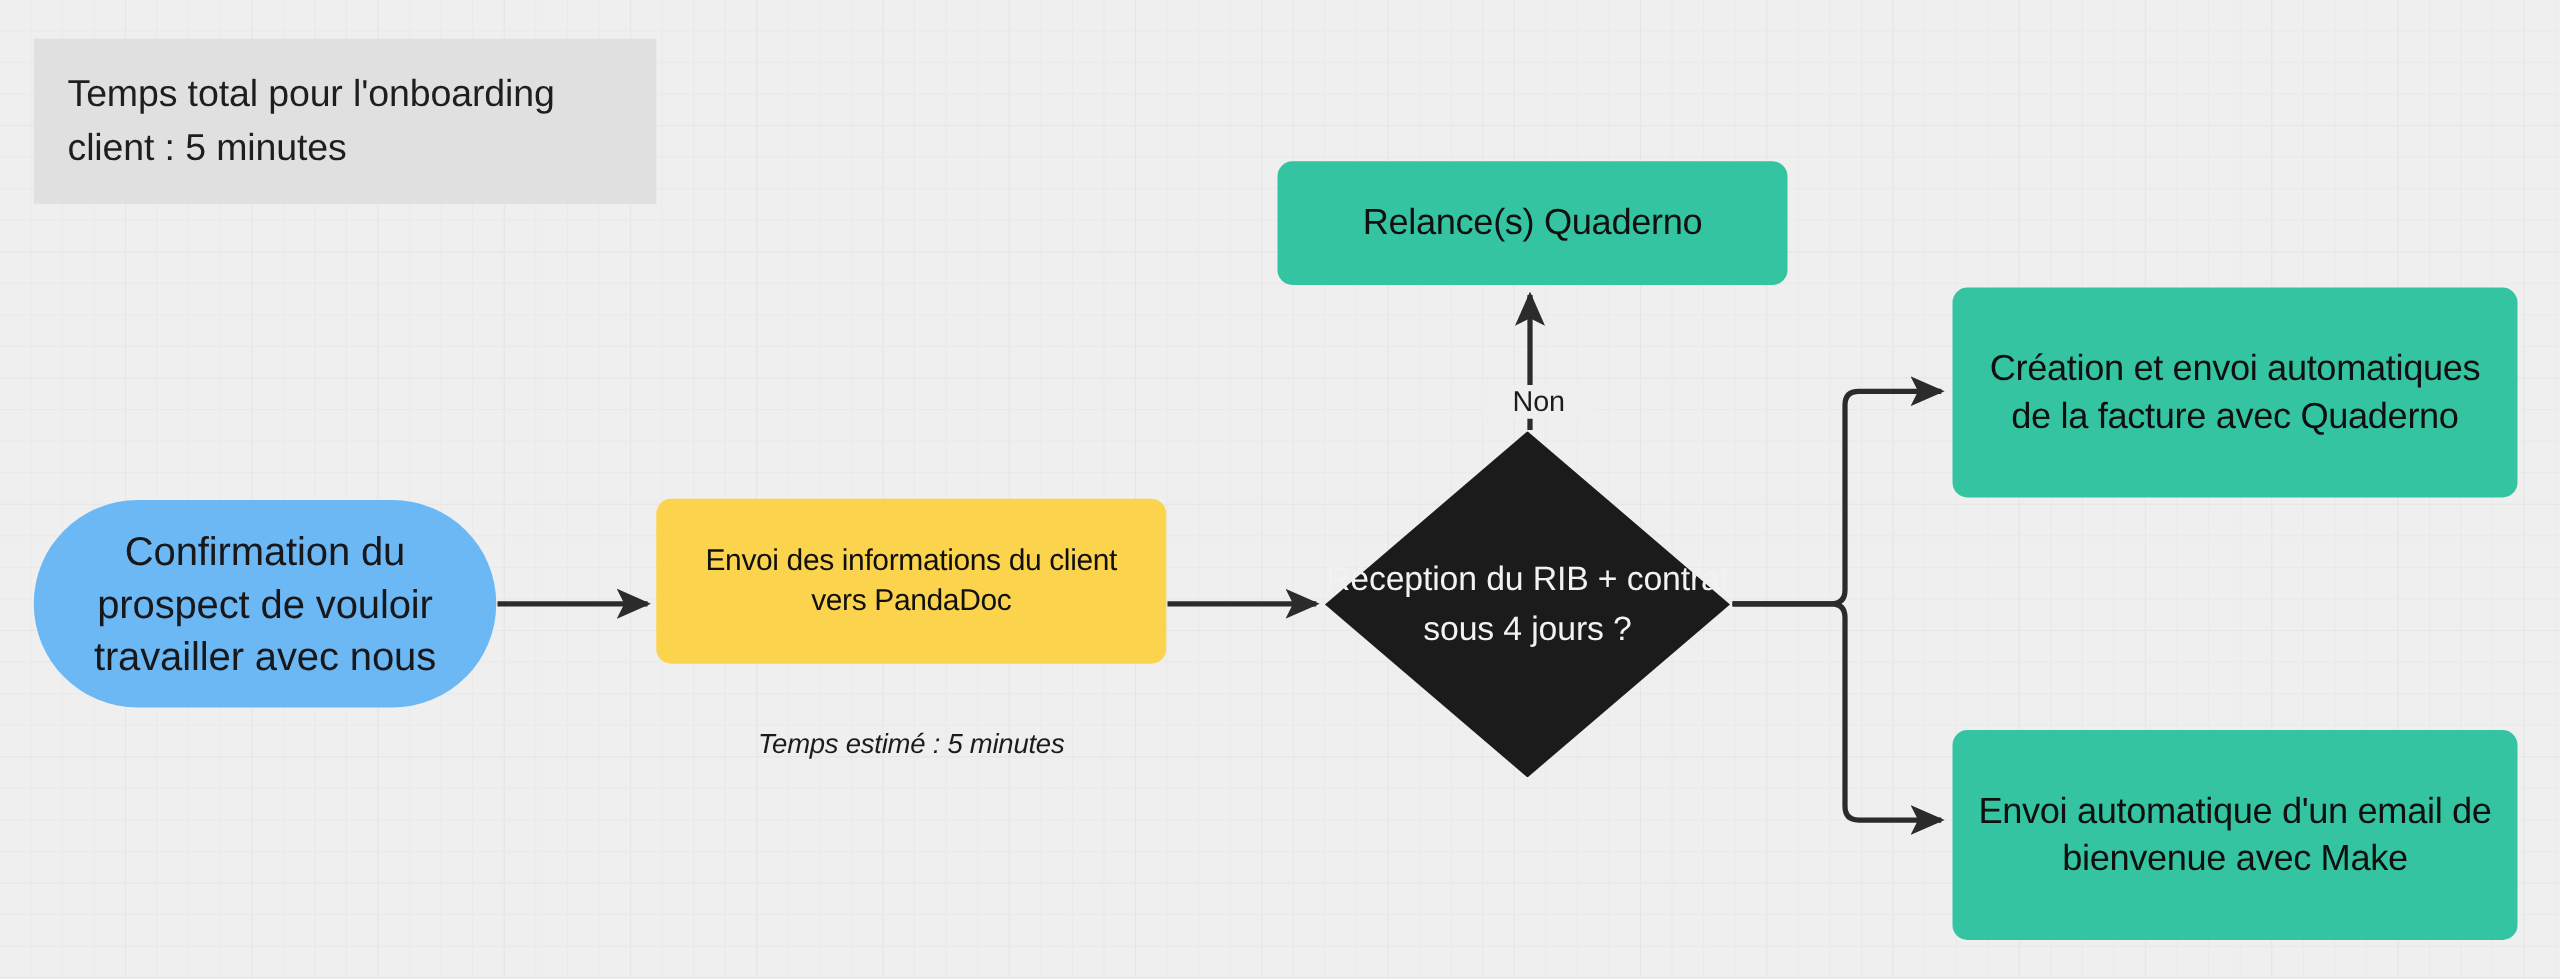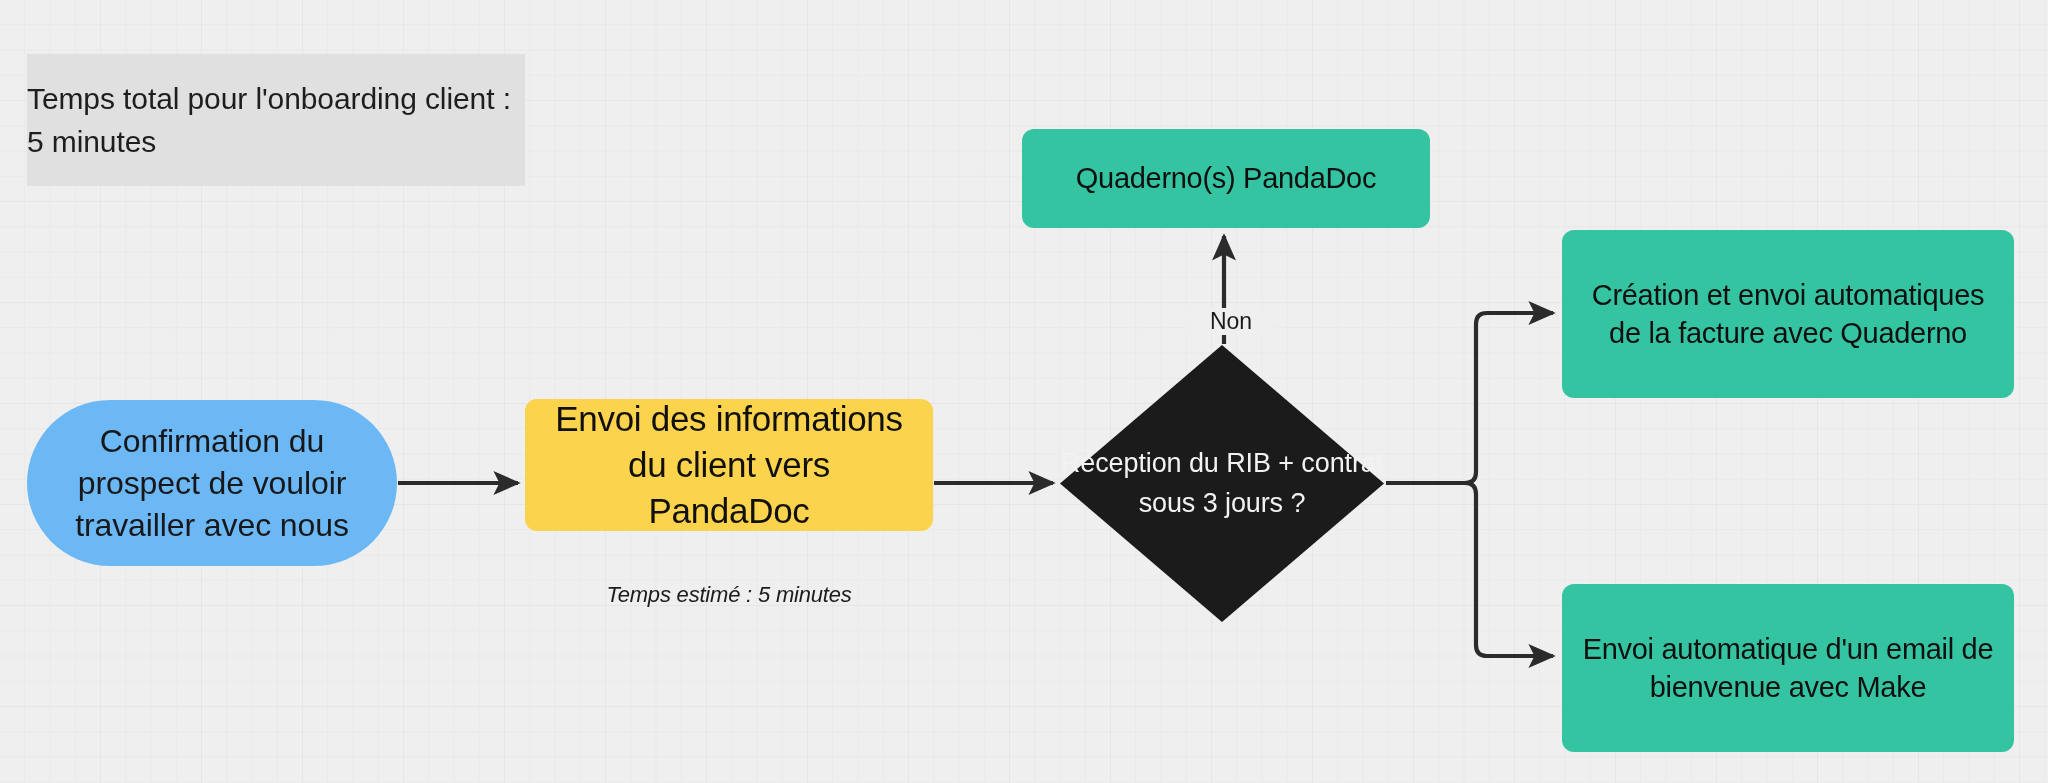--- a/index.html
+++ b/index.html
@@ -34,27 +34,27 @@
   }
 
   
   #note-box {
     left: 27px;
     top: 31px;
     width: 498px;
     height: 132px;
     background: #e0e0e0;
     justify-content: flex-start;
+    padding-left: 27px;
     padding-right: 14px;
     font-size: 30px;
     color: #1e1e1e;
     letter-spacing: -0.1px;
     line-height: 1.45;
     text-align: left;
-    margin-top: 23px;
   }
 
   
   #start-node {
     left: 27px;
     top: 400px;
     width: 370px;
     height: 166px;
     background: #6cb8f5;
     border-radius: 83px;
@@ -65,21 +65,21 @@
   }
 
   
   #process-node {
     left: 525px;
     top: 399px;
     width: 408px;
     height: 132px;
     background: #fcd34d;
     border-radius: 12px;
-    font-size: 35px;
+    font-size: 24px;
     color: #101010;
     padding: 0 20px;
     letter-spacing: -0.3px;
   }
 
   #process-caption {
     position: absolute;
     left: 525px;
     top: 582px;
     width: 408px;
@@ -212,27 +212,27 @@
     <span>Confirmation du prospect de vouloir travailler avec nous</span>
   </div>
 
   <div class="node" id="process-node">
     <span>Envoi des informations du client vers PandaDoc</span>
   </div>
   <div id="process-caption">Temps estimé : 5 minutes</div>
 
   <div class="node" id="decision-node">
     <span class="diamond-shape"></span>
-    <span class="diamond-label">Réception du RIB + contrat sous 3 jours ?</span>
+    <span class="diamond-label">Réception du RIB + contrat sous 4 jours ?</span>
   </div>
 
   <div class="edge-label" id="label-non">Non</div>
 
   <div class="node teal" id="relance-node">
-    <span>Quaderno(s) PandaDoc</span>
+    <span>Relance(s) Quaderno</span>
   </div>
 
   <div class="node teal" id="invoice-node">
     <span>Création et envoi automatiques de la facture avec Quaderno</span>
   </div>
 
   <div class="node teal" id="welcome-node">
     <span>Envoi automatique d'un email de bienvenue avec Make</span>
   </div>
 

